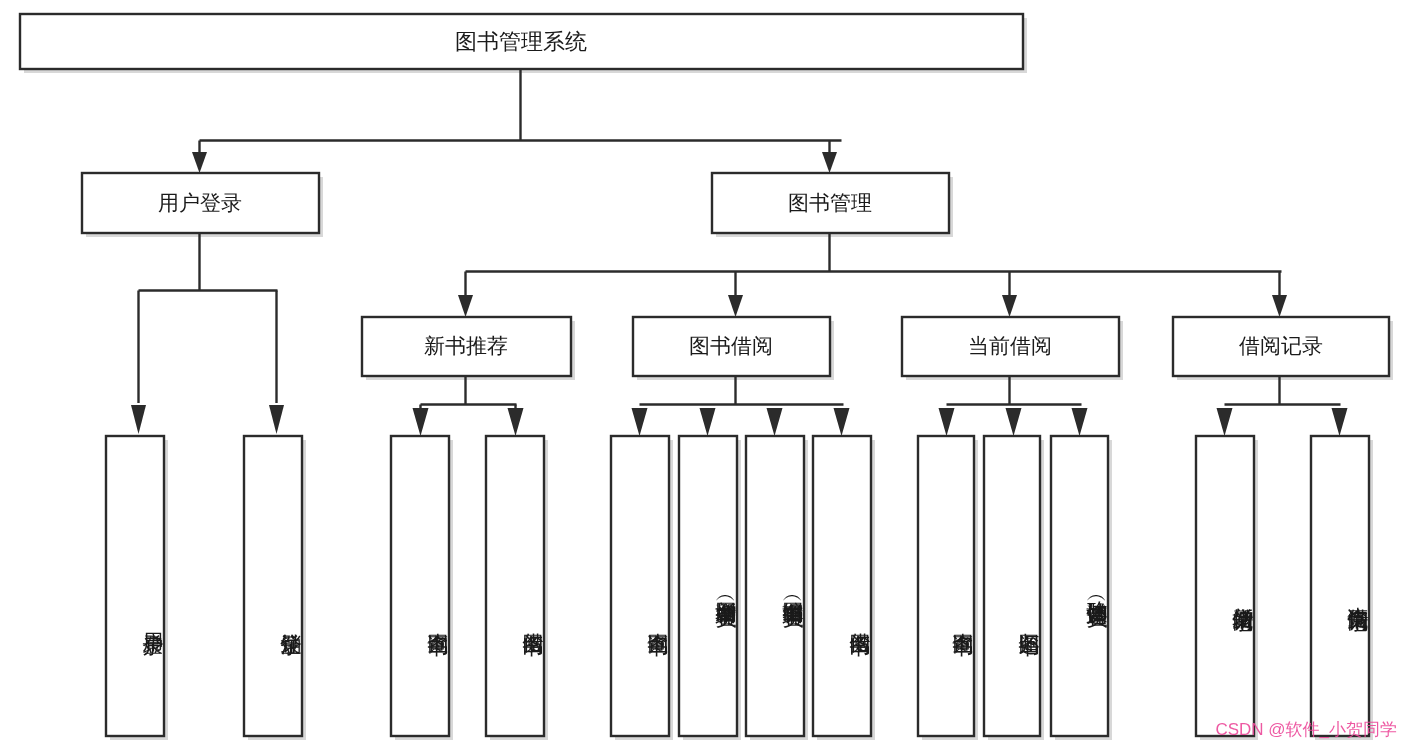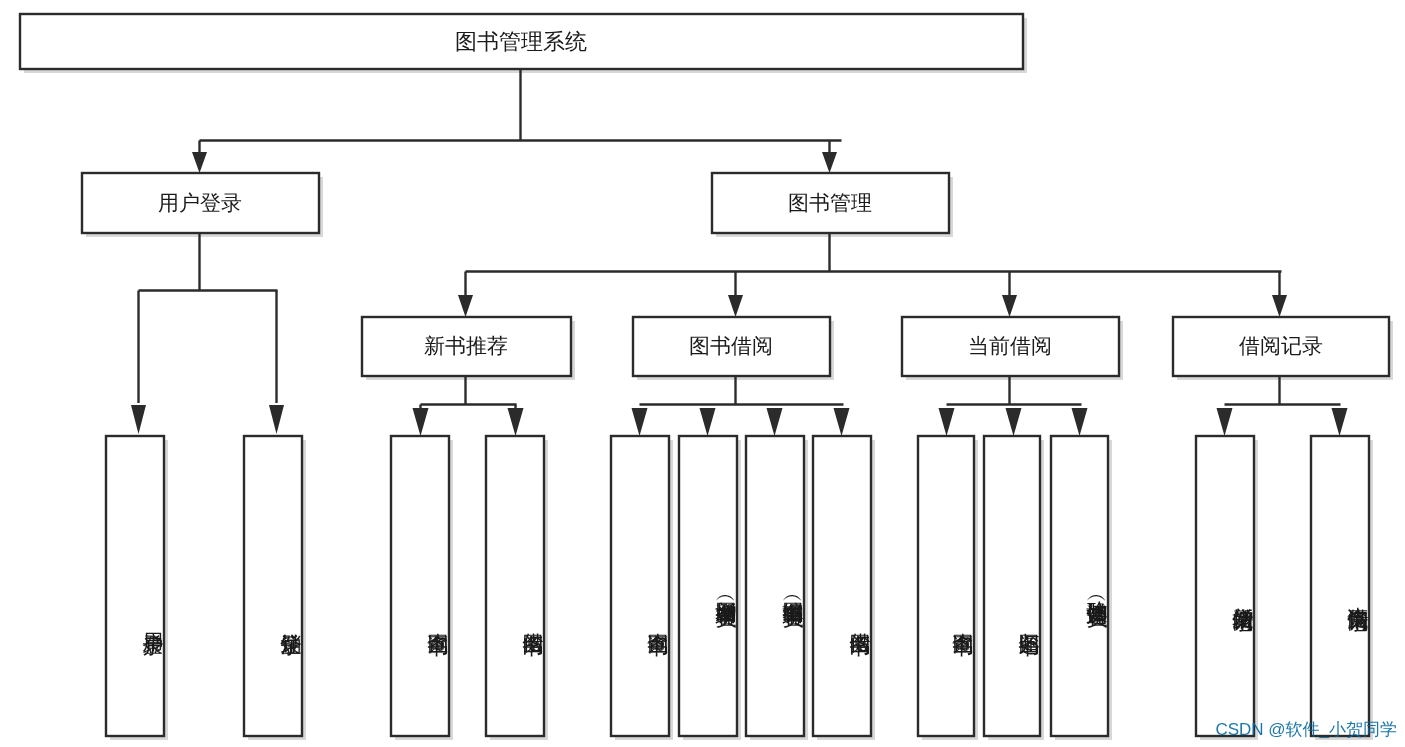--- a/index.html
+++ b/index.html
@@ -78,21 +78,21 @@
     white-space: nowrap;
     pointer-events: none;
     user-select: none;
   }
   .watermark {
     position: absolute;
     right: 8px;
     bottom: 6px;
     font-family: "Liberation Sans", "DejaVu Sans", sans-serif;
     font-size: 17px;
-    color: #0369a1;
+    color: #ec4899;
     opacity: 0.9;
     white-space: nowrap;
     user-select: none;
   }
 </style>
 </head>
 <body>
 
 <div id="diagram-root">
 

